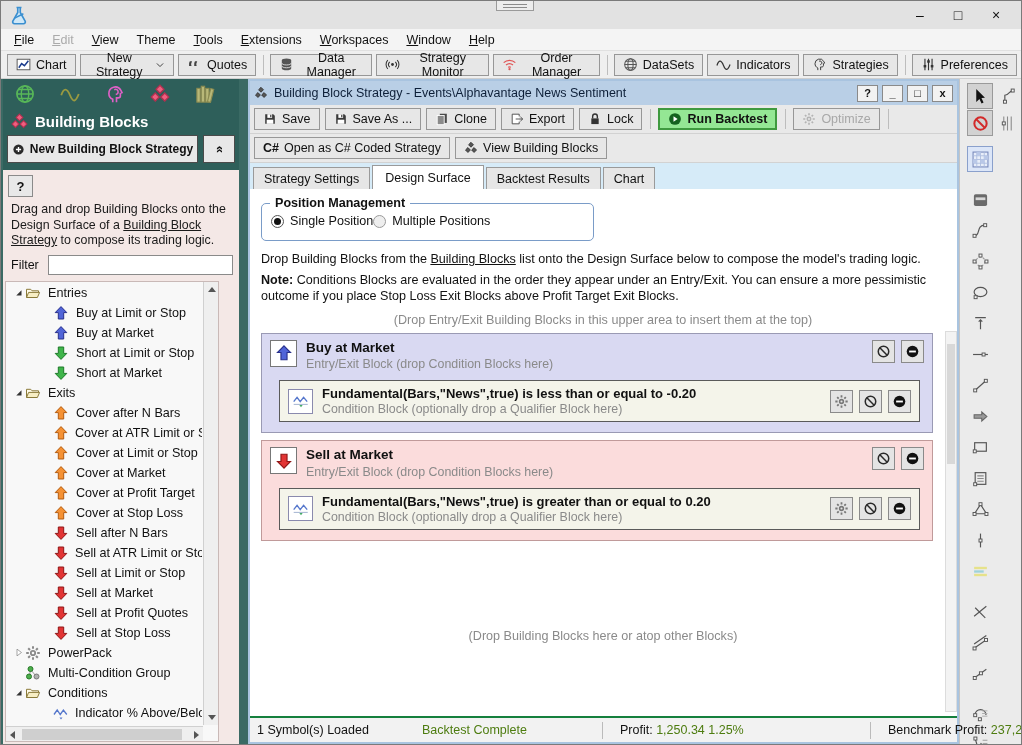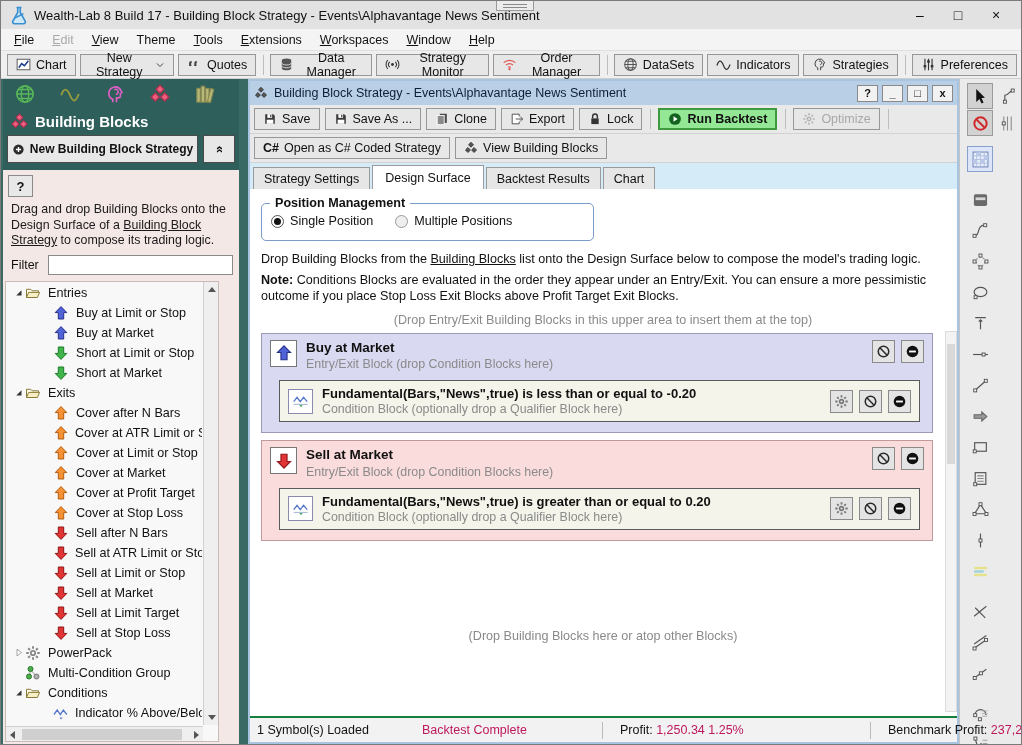--- a/index.html
+++ b/index.html
@@ -80,21 +80,21 @@
   .psep { width:1px; height:20px; background:#bdbdbd; margin:0 7px 0 3px; }
   .csharp-glyph { font-weight:bold; font-size:12.5px; }
 
   .tabstrip { height:26px; background:#d6ebf8; display:flex; align-items:flex-end; padding-left:3px; }
   .tab { padding:4px 10px 3px 10px; background:#e6e6e6; border:1px solid #9a9a9a; border-bottom:none; margin-right:2px; font-size:12.5px; color:#111; }
   .tab.active { background:#fff; padding:5px 12px 4px 12px; }
 
   .content { flex:1; position:relative; background:#fff; padding:8px 10px 0 9px; font-size:12.6px; color:#111; overflow:hidden; }
   .groupbox { width:333px; border:1px solid #7a9cc8; border-radius:5px; padding:8px 9px 6px 9px; margin:6px 0 10px 2px; position:relative; }
   .groupbox .gb-title { position:absolute; top:-8px; left:8px; background:#fff; padding:0 5px; font-weight:bold; font-size:12.6px; }
-  .radio-row { display:flex; gap:22px; margin:2px 0 6px 0; align-items:center; }
+  .radio-row { display:flex; margin:2px 0 6px 0; align-items:center; }
   .radio { display:inline-flex; align-items:center; gap:6px; }
   .rdot { width:13px; height:13px; border-radius:50%; border:1px solid #555; background:#fff; position:relative; }
   .rdot.sel { background:#fff; }
   .rdot.sel::after { content:""; position:absolute; inset:2px; border-radius:50%; background:#111; }
   .rdot.unsel { background:#eee; border-color:#9a9a9a; }
   .para { margin:2px 2px 4px 2px; line-height:1.32; }
   .hint { text-align:center; color:#8a8a8a; margin:8px 0 6px 0; }
   .link { text-decoration:underline; }
 
   .block { margin:2px 14px 7px 2px; border:1px solid #9a9ab4; padding:6px 8px 10px 8px; }
@@ -112,21 +112,21 @@
   .cond .blk-icbox { width:25px; height:25px; border-color:#8a8aae; }
   .cond-title { font-size:13px; font-weight:bold; }
   .cond-sub { font-size:12.4px; color:#8a8a8a; margin-top:1px; }
   .hint-bottom { text-align:center; color:#8a8a8a; margin-top:88px; }
 
   .ds-scroll { position:absolute; top:142px; right:0px; bottom:4px; width:12px; background:#f3f3f3; border:1px solid #dcdcdc; }
   .ds-thumb { position:absolute; top:12px; left:1px; width:8px; height:120px; background:#d8d8d8; }
 
   .statusbar { height:26px; background:#f2f2f2; border-top:2px solid #15803d; position:relative; font-size:12.5px; color:#111; }
   .statusbar .sb { position:absolute; top:5px; white-space:nowrap; }
-  .green { color:#be185d; }
+  .green { color:#4d7c0f; }
   .sb-sep { position:absolute; top:4px; width:1px; height:17px; background:#bbb; }
 
   
   .righttoolbar { width:62px; background:#ebebeb; border-left:1px solid #c4c4c4; padding:4px 0 0 7px; }
   .rt-grid { display:grid; grid-template-columns:26px 26px; gap:1px; }
   .rt-cell { width:26px; height:26px; display:flex; align-items:center; justify-content:center; }
   .rt-cell svg { width:17px; height:17px; display:block; }
   .rt-cell.pressed { background:#d2d2d2; border:1px solid #9a9a9a; }
   .rt-cell.selected { background:#dce6f8; border:1px solid #8aa0cc; }
   .rt-col { display:flex; flex-direction:column; gap:5px; margin-top:10px; }
@@ -134,21 +134,20 @@
 </head>
 <body>
 
 <div class="window">
 
   <div class="titlebar">
     <span class="logo"><svg viewBox="0 0 16 16" xmlns="http://www.w3.org/2000/svg">
           <path d="M6 2h4M7 2v4L3 13a1.5 1.5 0 0 0 1.4 2h7.2A1.5 1.5 0 0 0 13 13L9 6V2" fill="#cfe8f8" stroke="#3a8fd0" stroke-width="1.3"></path>
           <path d="M4.5 10.5l7-3.5" stroke="#3a8fd0" stroke-width="1.2"></path>
         </svg></span>
-    <span class="title">Wealth-Lab 8 Build 17 - Building Block Strategy - Events\Alphavantage News Sentiment</span>
     <div class="grip">
         <i></i>
         <i></i>
       </div>
     <div class="win-controls">
       <span class="win-btn">–</span>
       <span class="win-btn">□</span>
       <span class="win-btn">×</span>
     </div>
   </div>
@@ -478,21 +477,21 @@
                 </svg>
               </span>
               <span>Sell at Market</span>
             </div>
             <div class="tree-row" style="padding-left: 46px;">
               <span class="t-ic">
                 <svg viewBox="0 0 16 16" xmlns="http://www.w3.org/2000/svg">
                   <path d="M8 14.4L2.2 8.4H5.3V2H10.7V8.4H13.8Z" fill="#e23434" stroke="#8f1616"></path>
                 </svg>
               </span>
-              <span>Sell at Limit Target</span>
+              <span>Sell at Profit Quotes</span>
             </div>
             <div class="tree-row" style="padding-left: 46px;">
               <span class="t-ic">
                 <svg viewBox="0 0 16 16" xmlns="http://www.w3.org/2000/svg">
                   <path d="M8 14.4L2.2 8.4H5.3V2H10.7V8.4H13.8Z" fill="#e23434" stroke="#8f1616"></path>
                 </svg>
               </span>
               <span>Sell at Stop Loss</span>
             </div>
             <div class="tree-row" style="padding-left: 5px;">

